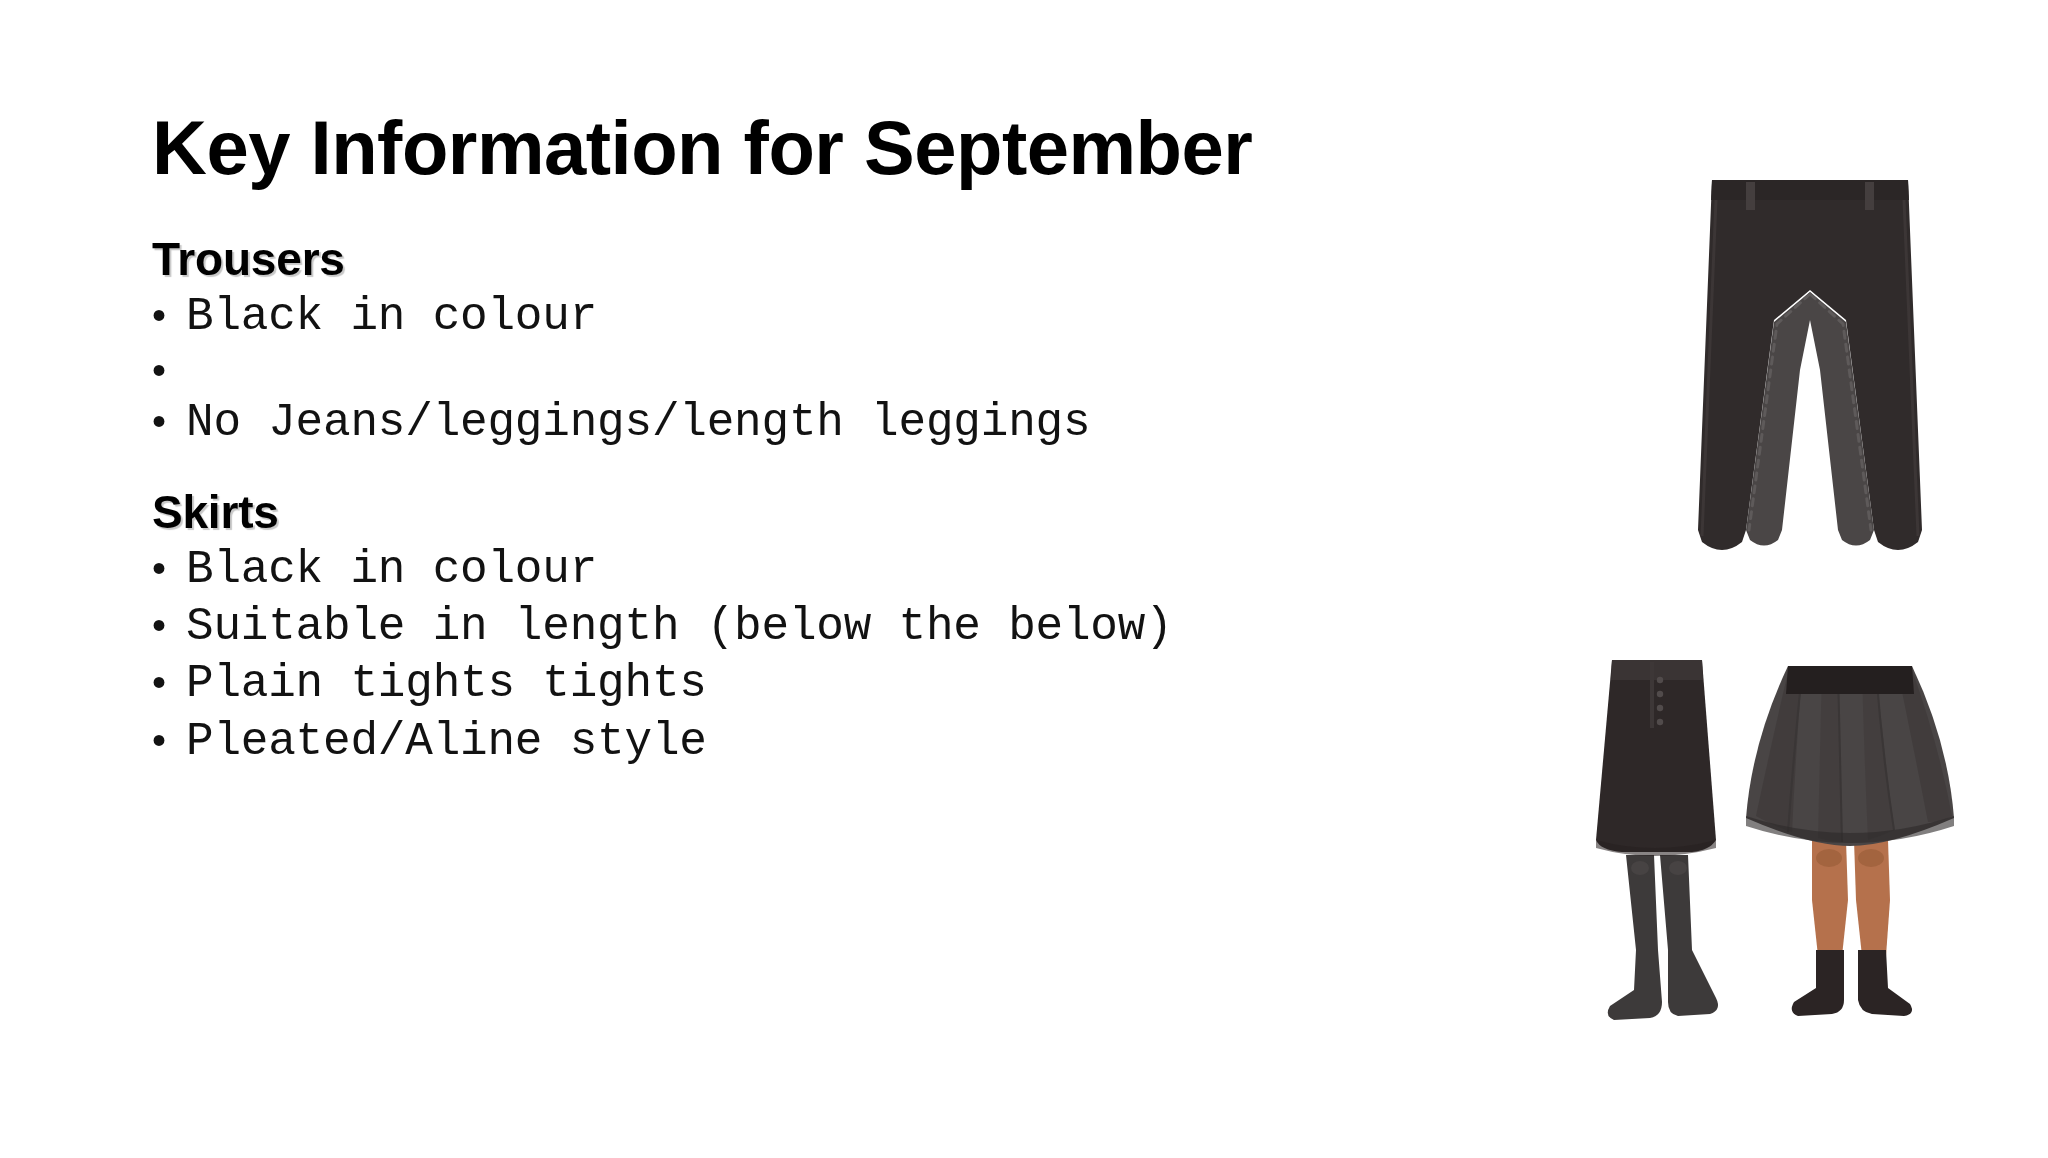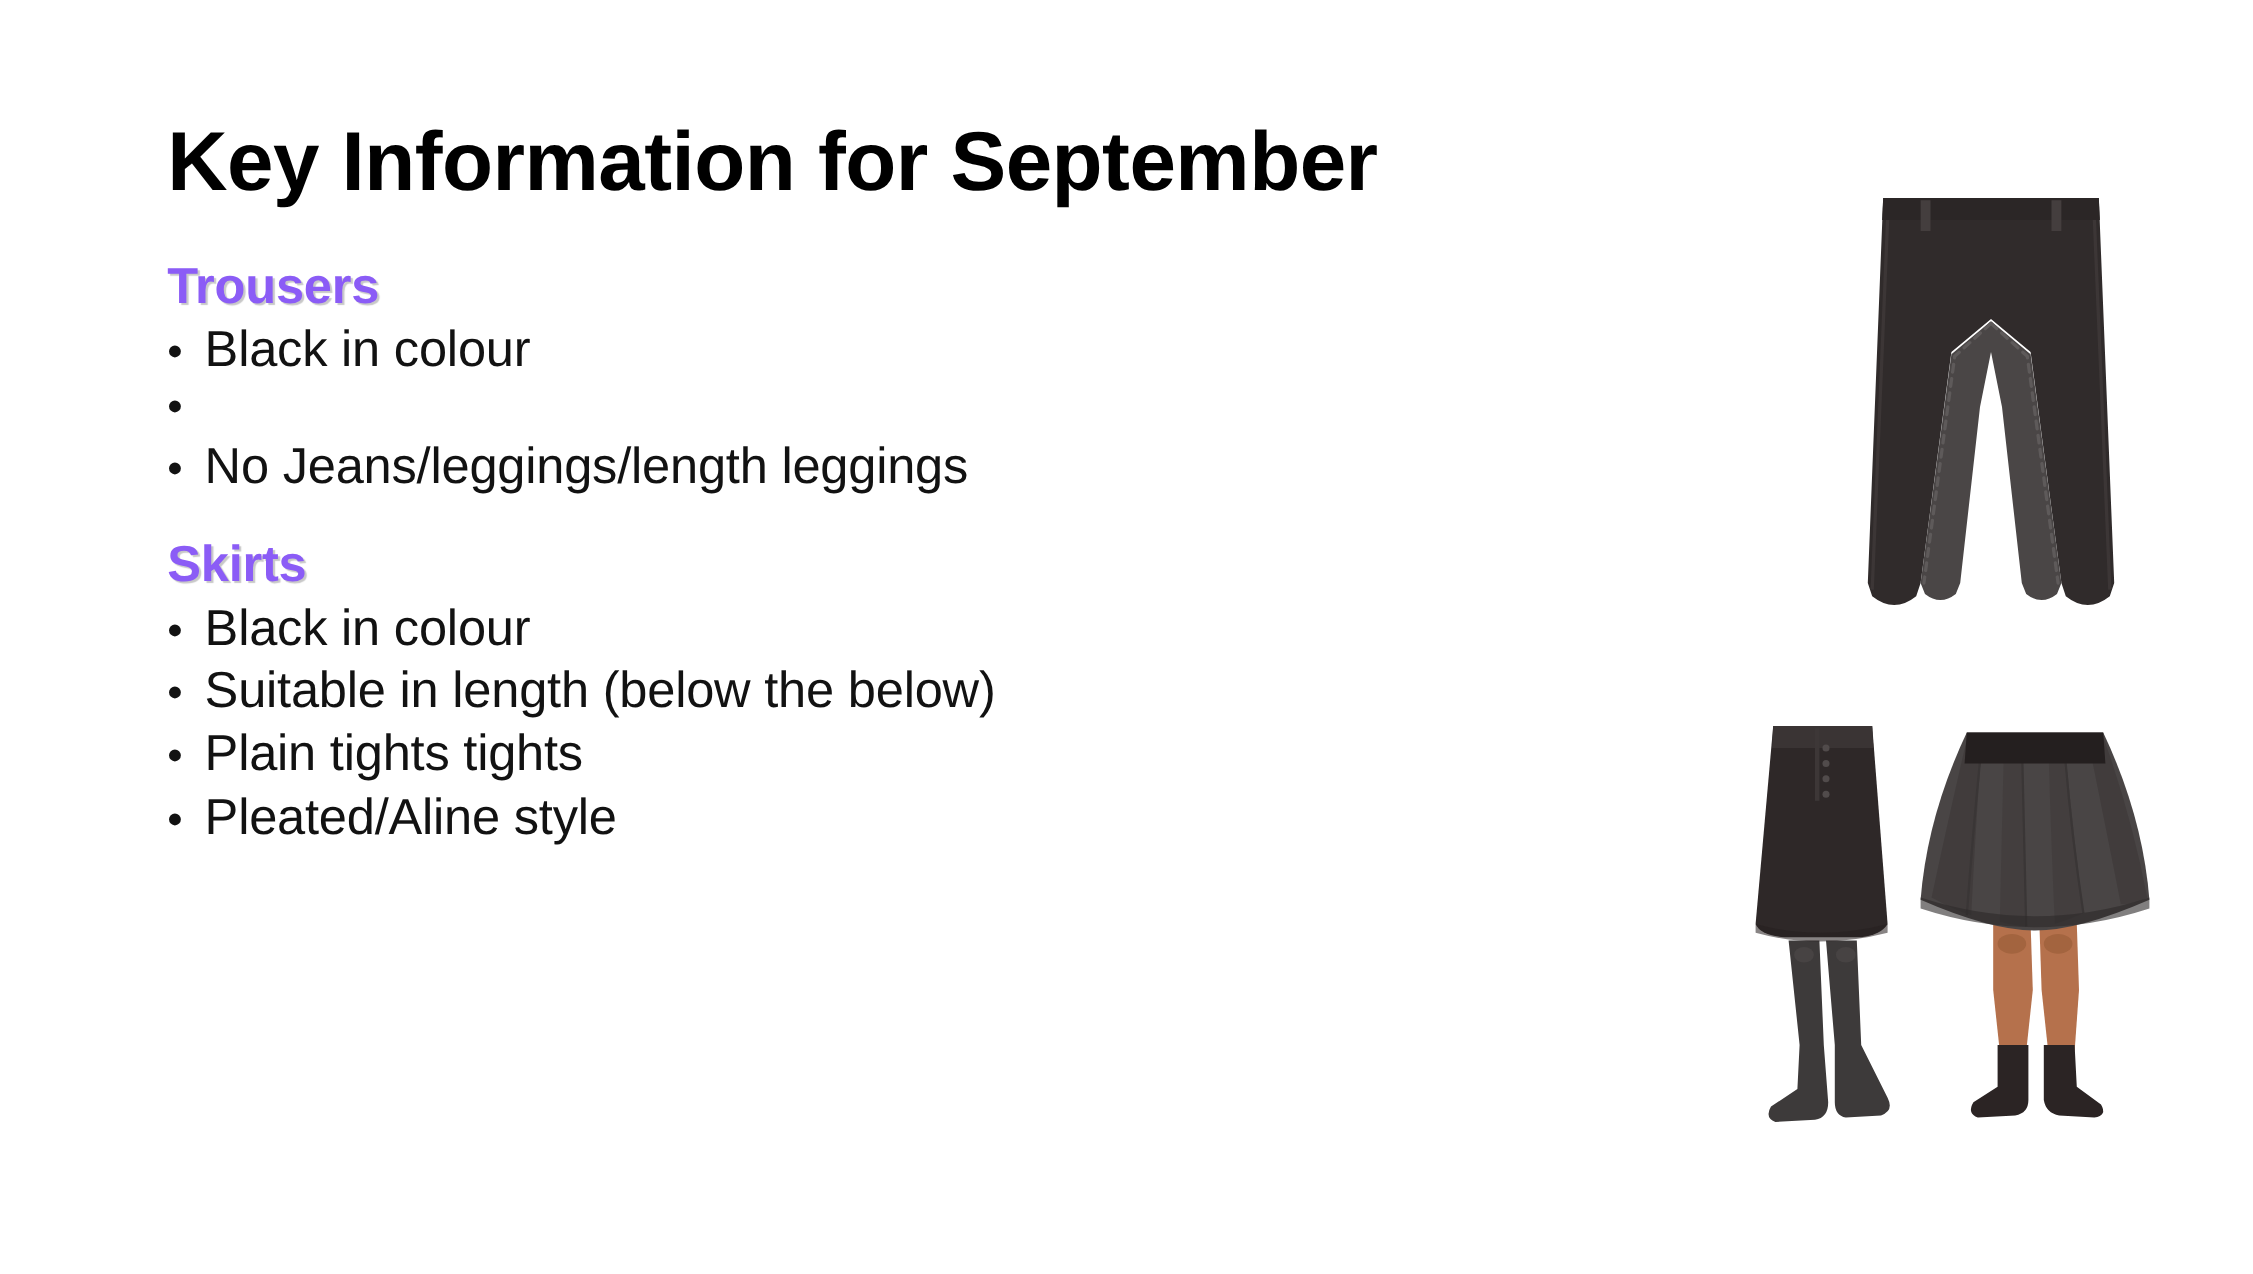--- a/index.html
+++ b/index.html
@@ -32,21 +32,21 @@
     white-space:nowrap;
     margin-bottom:42px;
   }
 
   .section { margin-bottom:0; }
   .section + .section { margin-top:32px; }
 
   .section-heading {
     font-size:46px;
     font-weight:700;
-    color:#8b5cf6;
+    color:#000000;
     line-height:1.22;
     letter-spacing:-0.2px;
     text-shadow:2px 2px 1px rgba(0,0,0,0.22);
     margin-bottom:2px;
   }
 
   .bullets { list-style:none; }
 
   .bullet {
     font-size:46px;
@@ -58,21 +58,21 @@
     align-items:baseline;
     white-space:nowrap;
   }
   .bullet-mark {
     display:inline-block;
     width:34px;
     flex:0 0 34px;
     font-size:40px;
     color:#121212;
   }
-  .bullet-text { display:inline-block; }
+  .bullet-text { display:inline-block;font-family:Liberation Mono, monospace; }
 
   
   .art-col {
     position:absolute;
     left:1540px; top:170px;
     width:440px; height:880px;
   }
   .art-trousers {
     position:absolute;
     left:120px; top:0px;

